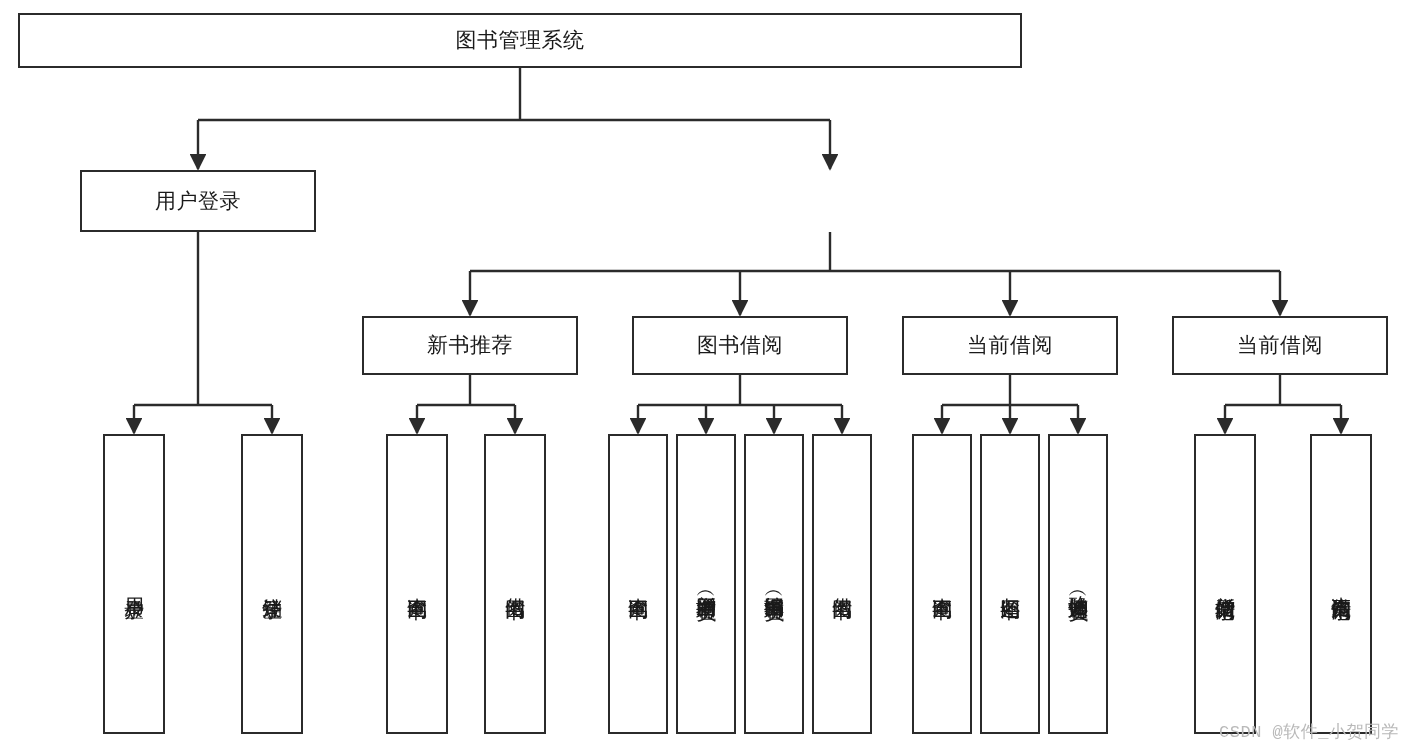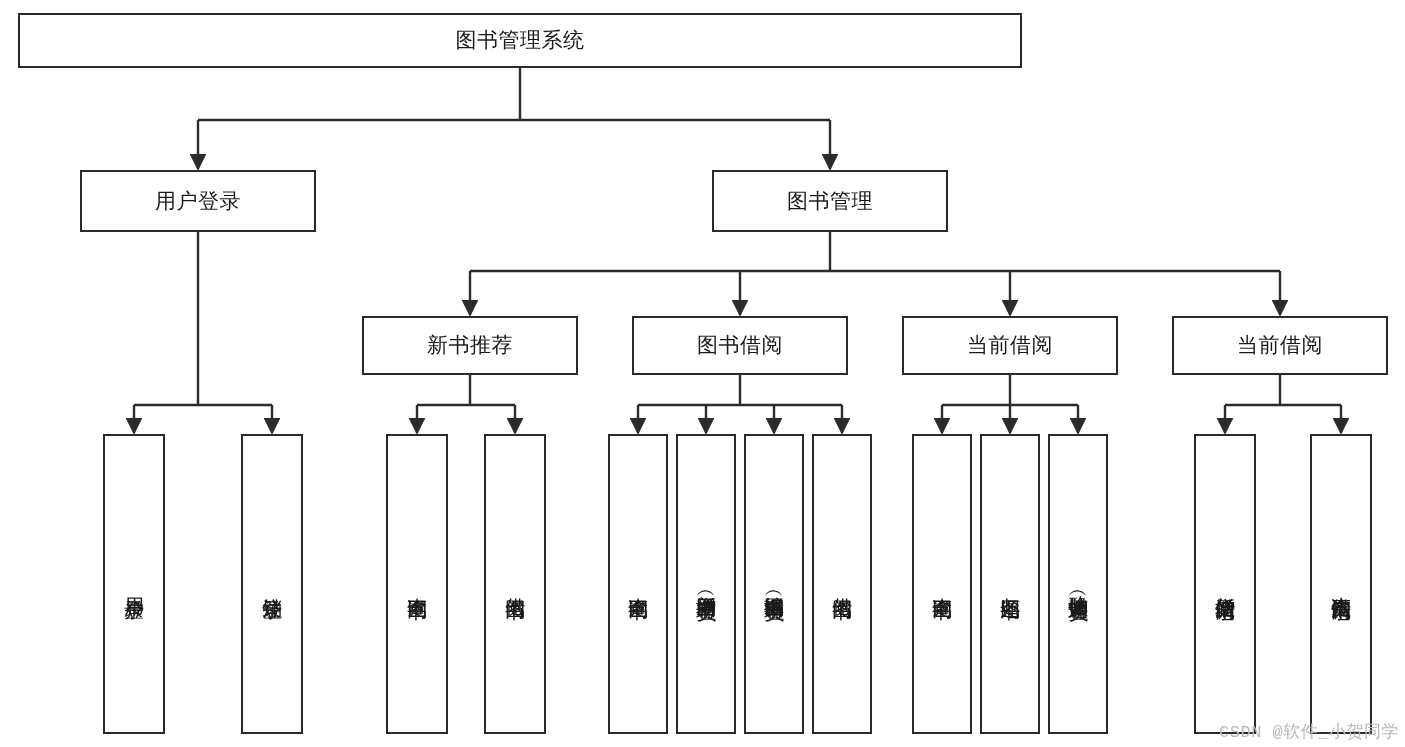--- a/index.html
+++ b/index.html
@@ -115,23 +115,20 @@
       </g>
   </svg>
 
   <div class="node horiz" style="left: 18px; top: 13px; width: 1004px; height: 55px;">
     <span>图书管理系统</span>
   </div>
 
   <div class="node horiz" style="left: 80px; top: 170px; width: 236px; height: 62px;">
     <span>用户登录</span>
   </div>
-  <div class="node horiz" style="left: 712px; top: 170px; width: 236px; height: 62px;">
-    <span>图书管理</span>
-  </div>
 
   <div class="node horiz" style="left: 362px; top: 316px; width: 216px; height: 59px;">
     <span>新书推荐</span>
   </div>
   <div class="node horiz" style="left: 632px; top: 316px; width: 216px; height: 59px;">
     <span>图书借阅</span>
   </div>
   <div class="node horiz" style="left: 902px; top: 316px; width: 216px; height: 59px; align-items: center;">
     <span>当前借阅</span>
   </div>

